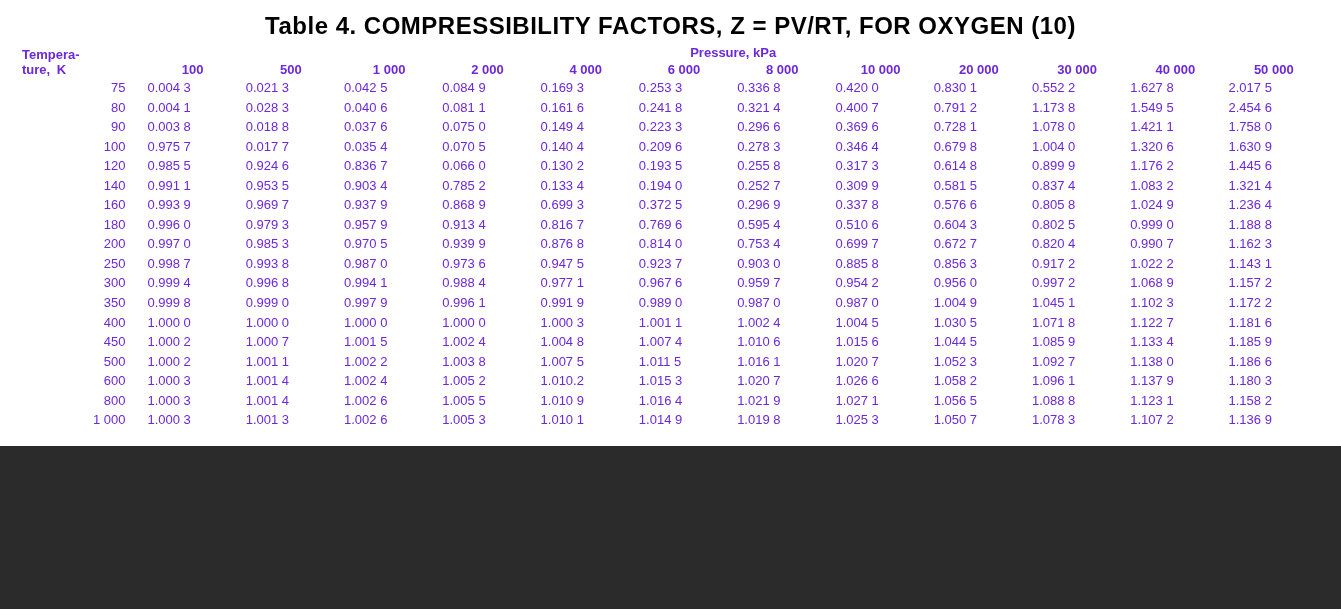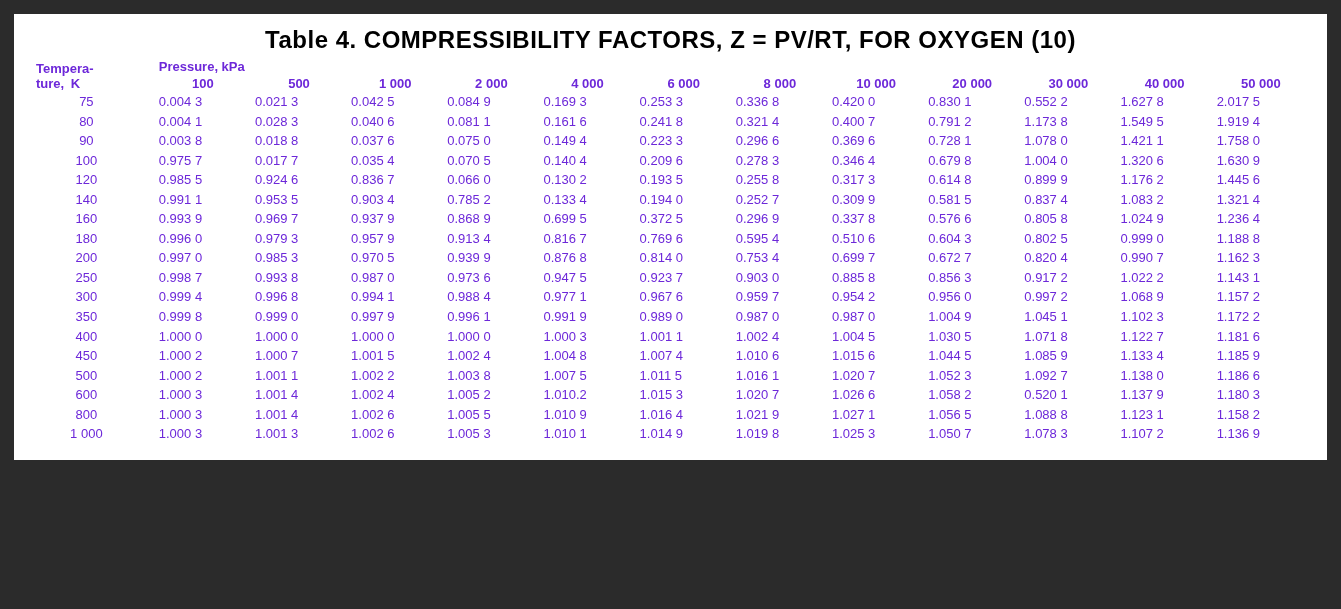--- a/index.html
+++ b/index.html
@@ -3,21 +3,20 @@
 <meta charset="utf-8">
 <style>
   html, body {
     margin: 0;
     padding: 0;
     background: #2b2b2b;
     font-family: Arial, Helvetica, sans-serif;
   }
   .page {
     background: #ffffff;
-    margin: 14px;
     padding: 8px 18px 16px 18px;
     box-sizing: border-box;
   }
   .title {
     text-align: center;
     font-weight: bold;
     font-size: 24px;
     margin: 4px 0 4px 0;
     letter-spacing: 0.5px;
   }
@@ -37,24 +36,24 @@
     vertical-align: bottom;
     text-align: center;
   }
   th.rowhdr {
     text-align: left;
     font-weight: bold;
     line-height: 1.1;
   }
   .pressure-span {
     font-weight: bold;
-    text-align: left;
+    text-align: center;
   }
   tbody td.temp {
-    text-align: center;
+    text-align: right;
     padding-right: 18px;
   }
   tbody td.val {
     text-align: left;
     font-variant-numeric: tabular-nums;
   }
   tbody tr {
     line-height: 1.35;
   }
 </style>
@@ -110,21 +109,21 @@
           <td class="val">0.028 3</td>
           <td class="val">0.040 6</td>
           <td class="val">0.081 1</td>
           <td class="val">0.161 6</td>
           <td class="val">0.241 8</td>
           <td class="val">0.321 4</td>
           <td class="val">0.400 7</td>
           <td class="val">0.791 2</td>
           <td class="val">1.173 8</td>
           <td class="val">1.549 5</td>
-          <td class="val">1.919 4</td>
+          <td class="val">2.454 6</td>
         </tr>
         <tr>
           <td class="temp">90</td>
           <td class="val">0.003 8</td>
           <td class="val">0.018 8</td>
           <td class="val">0.037 6</td>
           <td class="val">0.075 0</td>
           <td class="val">0.149 4</td>
           <td class="val">0.223 3</td>
           <td class="val">0.296 6</td>
@@ -178,21 +177,21 @@
           <td class="val">0.837 4</td>
           <td class="val">1.083 2</td>
           <td class="val">1.321 4</td>
         </tr>
         <tr>
           <td class="temp">160</td>
           <td class="val">0.993 9</td>
           <td class="val">0.969 7</td>
           <td class="val">0.937 9</td>
           <td class="val">0.868 9</td>
-          <td class="val">0.699 5</td>
+          <td class="val">0.699 3</td>
           <td class="val">0.372 5</td>
           <td class="val">0.296 9</td>
           <td class="val">0.337 8</td>
           <td class="val">0.576 6</td>
           <td class="val">0.805 8</td>
           <td class="val">1.024 9</td>
           <td class="val">1.236 4</td>
         </tr>
         <tr>
           <td class="temp">180</td>
@@ -318,21 +317,21 @@
           <td class="temp">600</td>
           <td class="val">1.000 3</td>
           <td class="val">1.001 4</td>
           <td class="val">1.002 4</td>
           <td class="val">1.005 2</td>
           <td class="val">1.010.2</td>
           <td class="val">1.015 3</td>
           <td class="val">1.020 7</td>
           <td class="val">1.026 6</td>
           <td class="val">1.058 2</td>
-          <td class="val">0.520 1</td>
+          <td class="val">1.096 1</td>
           <td class="val">1.137 9</td>
           <td class="val">1.180 3</td>
         </tr>
         <tr>
           <td class="temp">800</td>
           <td class="val">1.000 3</td>
           <td class="val">1.001 4</td>
           <td class="val">1.002 6</td>
           <td class="val">1.005 5</td>
           <td class="val">1.010 9</td>

